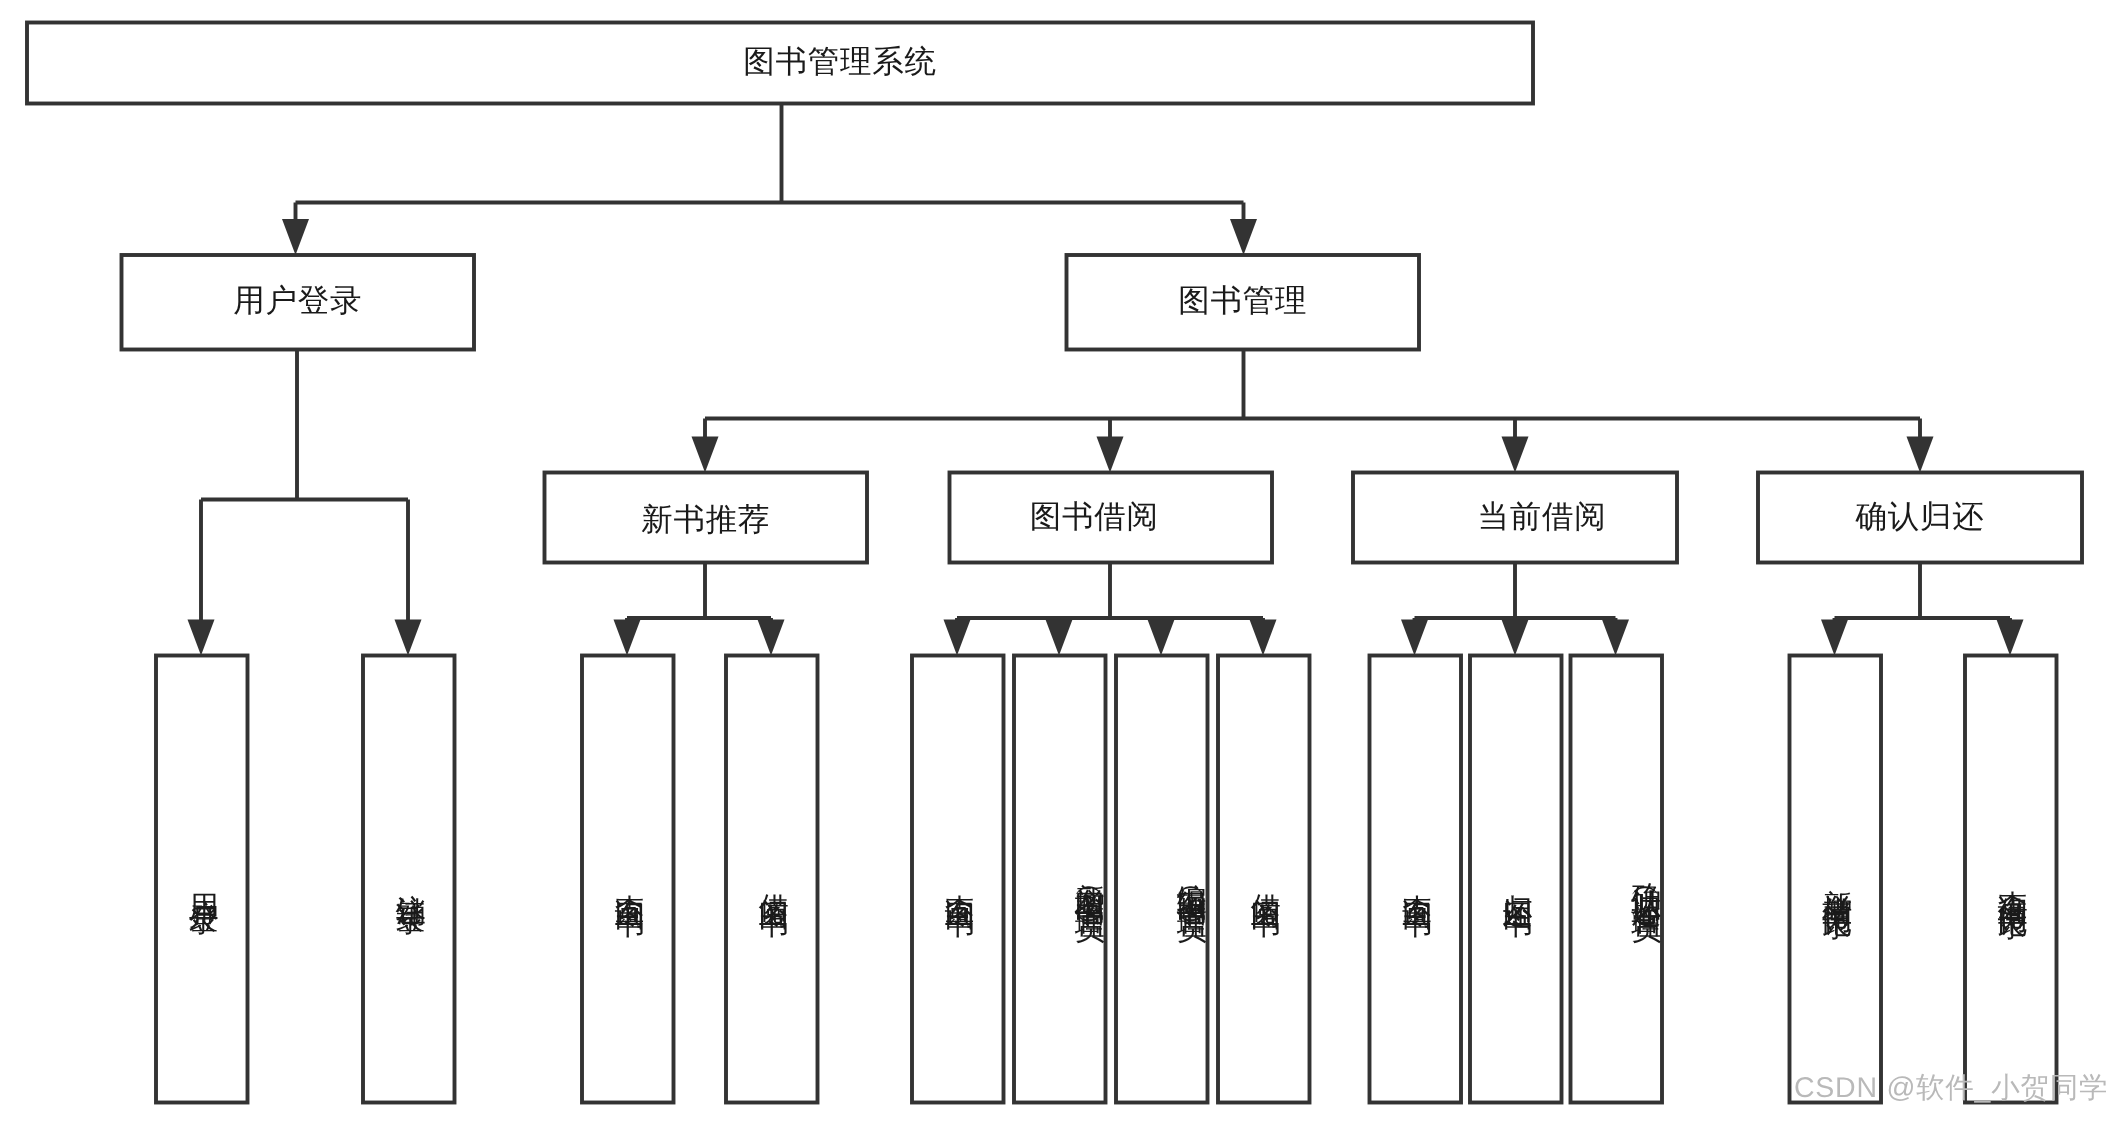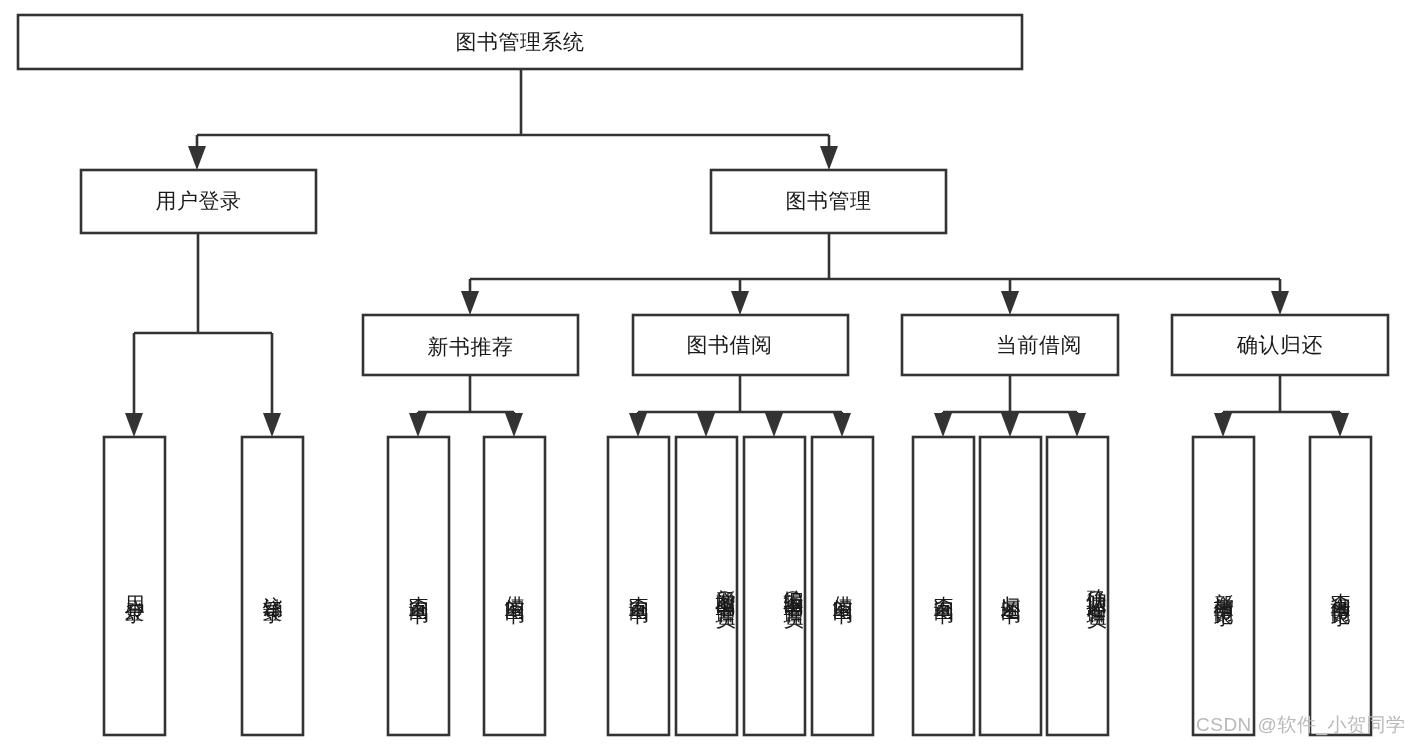--- a/index.html
+++ b/index.html
@@ -164,28 +164,28 @@
       <rect class="node-rect" x="744" y="437" width="61" height="298"></rect>
       <rect class="node-rect" x="812" y="437" width="61" height="298"></rect>
       <rect class="node-rect" x="913" y="437" width="61" height="298"></rect>
       <rect class="node-rect" x="980" y="437" width="61" height="298"></rect>
       <rect class="node-rect" x="1047" y="437" width="61" height="298"></rect>
       <rect class="node-rect" x="1193" y="437" width="61" height="298"></rect>
       <rect class="node-rect" x="1310" y="437" width="61" height="298"></rect>
     </g>
   </svg>
 
-  <div class="node-label horiz" style="left:18px; top:15px; width:1004px; height:54px;">图书管理系统</div>
+  <div class="node-label horiz" style="left:18px; top:15px; width:1004px; height:54px;padding-left:40px;">图书管理系统</div>
 
   <div class="node-label horiz" style="left:81px; top:170px; width:235px; height:63px;">用户登录</div>
   <div class="node-label horiz" style="left:711px; top:170px; width:235px; height:63px;text-align:right;">图书管理</div>
 
   <div class="node-label horiz" style="left:363px; top:315px; width:215px; height:64px;">新书推荐</div>
   <div class="node-label horiz" style="left:633px; top:315px; width:193px; height:60px;">图书借阅</div>
-  <div class="node-label horiz" style="left:902px; top:315px; width:252px; height:60px;padding-left:11px;">当前借阅</div>
+  <div class="node-label horiz" style="left:902px; top:315px; width:252px; height:60px;">当前借阅</div>
   <div class="node-label horiz" style="left:1172px; top:315px; width:216px; height:60px;">确认归还</div>
 
   <div class="node-label vert centered" style="left:104px; top:443px; width:61px; height:286px;">用户登录</div>
   <div class="node-label vert centered" style="left:242px; top:443px; width:61px; height:286px;">注销登录</div>
   <div class="node-label vert centered" style="left:388px; top:443px; width:61px; height:286px;">查询图书</div>
   <div class="node-label vert centered" style="left:484px; top:443px; width:61px; height:286px;">借阅图书</div>
   <div class="node-label vert centered" style="left:608px; top:443px; width:61px; height:286px;">查询图书</div>
   <div class="node-label vert" style="left:676px; top:443px; width:61px; height:286px;">新增图书（管理员）</div>
   <div class="node-label vert" style="left:744px; top:443px; width:61px; height:286px;">编辑图书（管理员）</div>
   <div class="node-label vert centered" style="left:812px; top:443px; width:61px; height:286px;">借阅图书</div>

